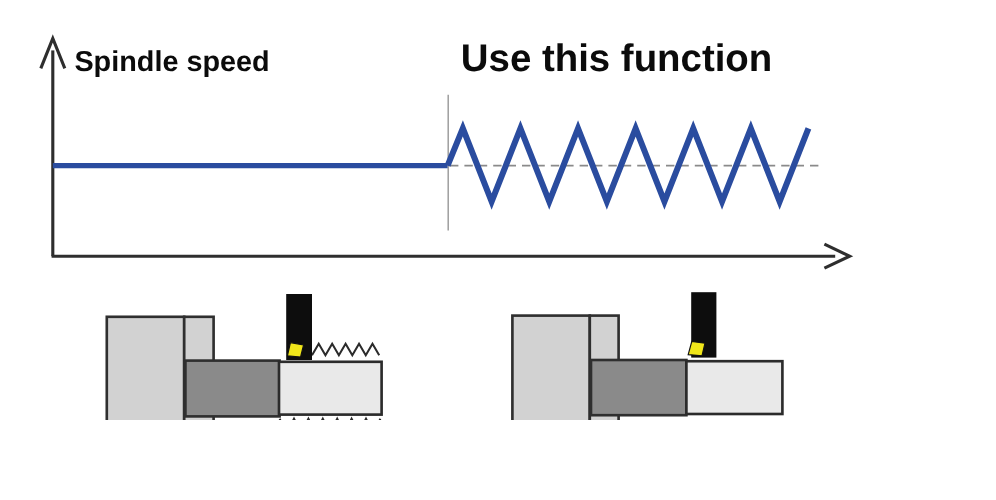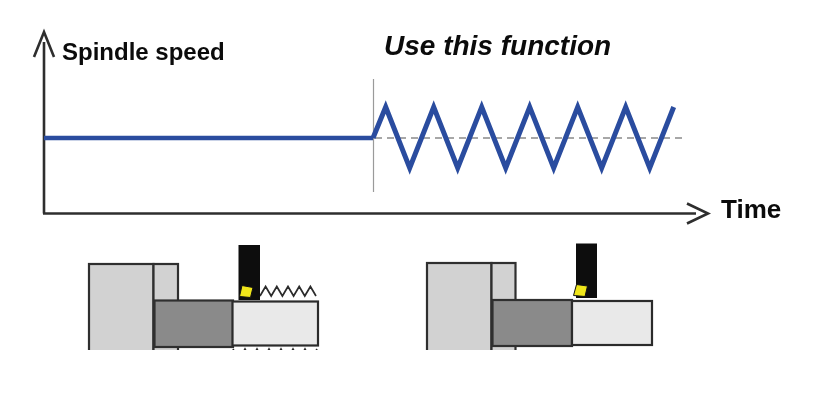--- a/index.html
+++ b/index.html
@@ -21,21 +21,21 @@
     top: 0;
   }
   .label {
     position: absolute;
     color: #0b0b0b;
     font-weight: bold;
     white-space: nowrap;
     line-height: 1;
   }
   .label-spindle { left: 62px;  top: 40px;  font-size: 24px; }
-  .label-use     { left: 384px; top: 32px;  font-size: 28px; font-style: italic; }
+  .label-use     { left: 384px; top: 32px;  font-size: 32px; }
   .label-time    { left: 721px; top: 196px; font-size: 26px; }
 </style>
 </head>
 <body>
 
 <div class="canvas">
 
   <svg class="diagram-svg" width="830" height="417" viewBox="0 0 830 417">
 
     <g stroke="#2e2e2e" stroke-width="2.6" fill="none">
@@ -69,15 +69,14 @@
       <rect x="491.5" y="263" width="24" height="119" fill="#d2d2d2" stroke="#2f2f2f" stroke-width="2.2"></rect>
       <rect x="492.5" y="300" width="79.5" height="46" fill="#8a8a8a" stroke="#2f2f2f" stroke-width="2.2"></rect>
       <rect x="572" y="301" width="80" height="44" fill="#e9e9e9" stroke="#2b2b2b" stroke-width="2.2"></rect>
       <rect x="576" y="243.5" width="21" height="54.5" fill="#0d0d0d"></rect>
       <polygon points="573.5,295.5 576.5,284.5 587.5,286 585,296.5" fill="#f0e61a" stroke="#111111" stroke-width="1"></polygon>
     </g>
   </svg>
 
   <div class="label label-spindle">Spindle speed</div>
   <div class="label label-use">Use this function</div>
-  <div class="label label-time">Time</div>
 
 </div>
 
 </body></html>

